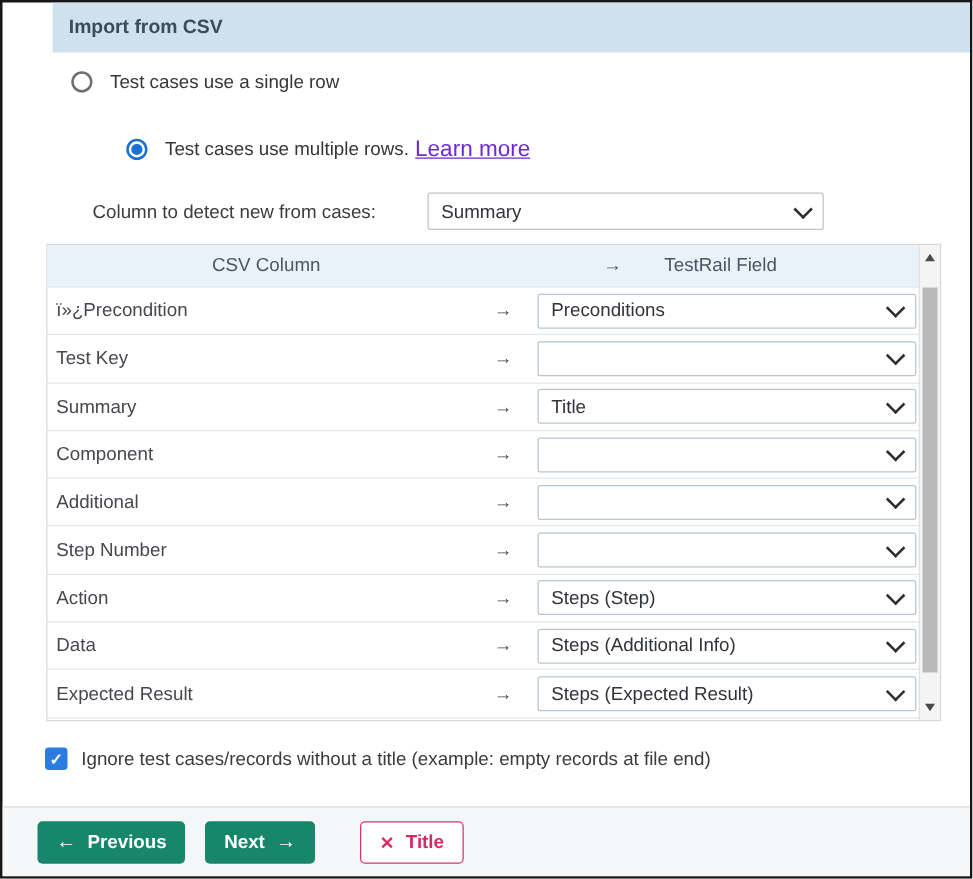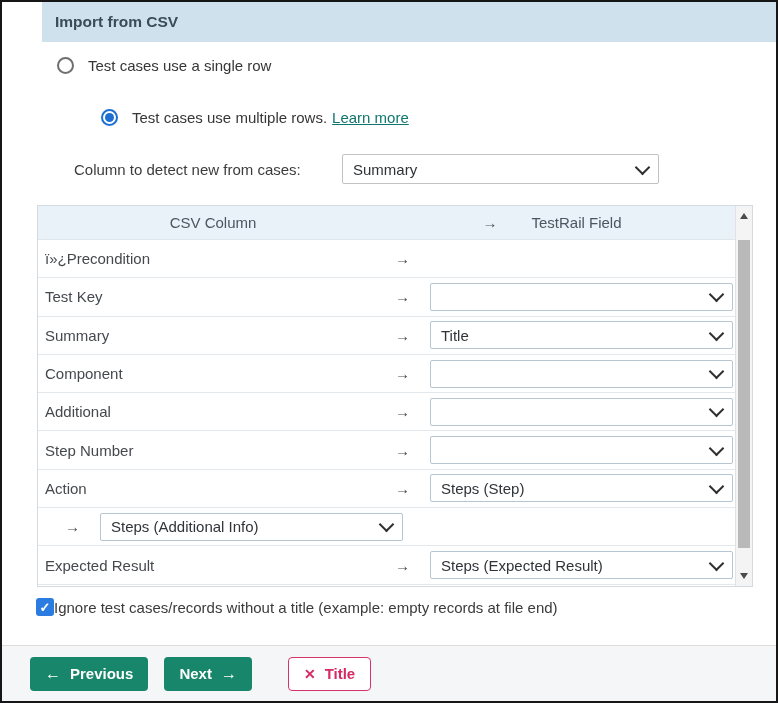--- a/index.html
+++ b/index.html
@@ -20,38 +20,38 @@
   .radio {
     width:17px; height:17px; border:2px solid #6f6f6f; border-radius:50%;
     box-sizing:border-box; background:#fff; position:relative; flex:none;
   }
   .radio.checked { border-color:#1d6fd2; }
   .radio.checked::after {
     content:""; position:absolute; left:50%; top:50%; width:9px; height:9px;
     margin:-4.5px 0 0 -4.5px; border-radius:50%; background:#1d6fd2;
   }
   .radio-label { margin-left:14px; font-size:15px; color:#363636; }
-  .learn-more { margin-left:5px; font-size:15px; color:#0f766e; text-decoration:underline; cursor:pointer; }
+  .learn-more { margin-left:5px; font-size:18px; color:#6d28d9; text-decoration:underline; cursor:pointer; }
   
   .detect-row { position:absolute; top:152px; left:72px; display:flex; align-items:center; }
   .detect-label { width:254px; font-size:15px; color:#3c3c3c; }
   .select {
     height:30px; background:#fff; border:1px solid #c2c2c2; border-radius:2px;
     display:flex; align-items:center; padding:0 10px; box-sizing:border-box;
     font-size:15px; color:#303438; cursor:pointer;
   }
   .detect-select { width:317px; margin-left:14px; }
   .chev {
     margin-left:auto; width:9px; height:9px; flex:none;
     border-right:2.2px solid #2f2f2f; border-bottom:2.2px solid #2f2f2f;
     transform:translateY(-2px) rotate(45deg);
   }
   
   .table {
-    position:absolute; top:203px; left:35px; width:716px; height:382px;
+    position:absolute; top:193px; left:35px; width:716px; height:382px;
     border:1px solid #d3dae0; background:#fff; box-sizing:border-box;
   }
   .thead {
     height:33px; background:#e9f1f9; position:relative;
     border-bottom:1px solid #dfe6ec; font-size:15px; color:#4d5660;
   }
   .th-csv { position:absolute; left:0; top:0; width:350px; line-height:33px; text-align:center; }
   .th-arrow { position:absolute; left:430px; top:0; width:44px; line-height:33px; text-align:center; color:#4d5660; }
   .th-field { position:absolute; left:390px; right:27px; top:0; line-height:33px; text-align:center; }
   .trow {
@@ -75,21 +75,21 @@
   .tri-up { width:0; height:0; border-left:4px solid transparent; border-right:4px solid transparent; border-bottom:6px solid #4a4a4a; }
   .tri-down { width:0; height:0; border-left:4px solid transparent; border-right:4px solid transparent; border-top:6px solid #4a4a4a; }
   .thumb { position:absolute; top:34px; bottom:38px; left:2px; right:2px; background:#b9b9b9; cursor:grab; }
   
   .ignore-row { position:absolute; top:596px; left:34px; display:flex; align-items:center; }
   .checkbox {
     width:18px; height:18px; background:#2b7ce0; border-radius:3px; flex:none;
     display:flex; align-items:center; justify-content:center;
     color:#fff; font-size:13px; font-weight:bold; cursor:pointer;
   }
-  .ignore-label { font-size:15px; color:#3b3b3b; }
+  .ignore-label { margin-left:11px; font-size:15px; color:#3b3b3b; }
   
   .footer {
     position:absolute; left:0; right:0; bottom:0; height:56px;
     background:#f5f6f7; border-top:1px solid #dcdcdc;
     display:flex; align-items:center; padding-left:28px; box-sizing:border-box;
   }
   .btn {
     height:34px; border:none; border-radius:4px; padding:0 15px;
     font-family:inherit; font-size:15px; font-weight:bold; cursor:pointer;
     display:flex; align-items:center; gap:9px;
@@ -134,20 +134,24 @@
   <div class="table">
     <div class="thead">
       <span class="th-csv">CSV Column</span>
       <span class="th-arrow">→</span>
       <span class="th-field">TestRail Field</span>
     </div>
 
     <div class="trow">
       <span class="csv-cell">ï»¿Precondition</span>
       <span class="arrow-cell">→</span>
+      <div class="select field-select">
+        <span>Preconditions</span>
+        <span class="chev"></span>
+      </div>
     </div>
 
     <div class="trow">
       <span class="csv-cell">Test Key</span>
       <span class="arrow-cell">→</span>
       <div class="select field-select">
         <span></span>
         <span class="chev"></span>
       </div>
     </div>
@@ -191,20 +195,21 @@
     <div class="trow">
       <span class="csv-cell">Action</span>
       <span class="arrow-cell">→</span>
       <div class="select field-select">
         <span>Steps (Step)</span>
         <span class="chev"></span>
       </div>
     </div>
 
     <div class="trow">
+      <span class="csv-cell">Data</span>
       <span class="arrow-cell">→</span>
       <div class="select field-select">
         <span>Steps (Additional Info)</span>
         <span class="chev"></span>
       </div>
     </div>
 
     <div class="trow">
       <span class="csv-cell">Expected Result</span>
       <span class="arrow-cell">→</span>

